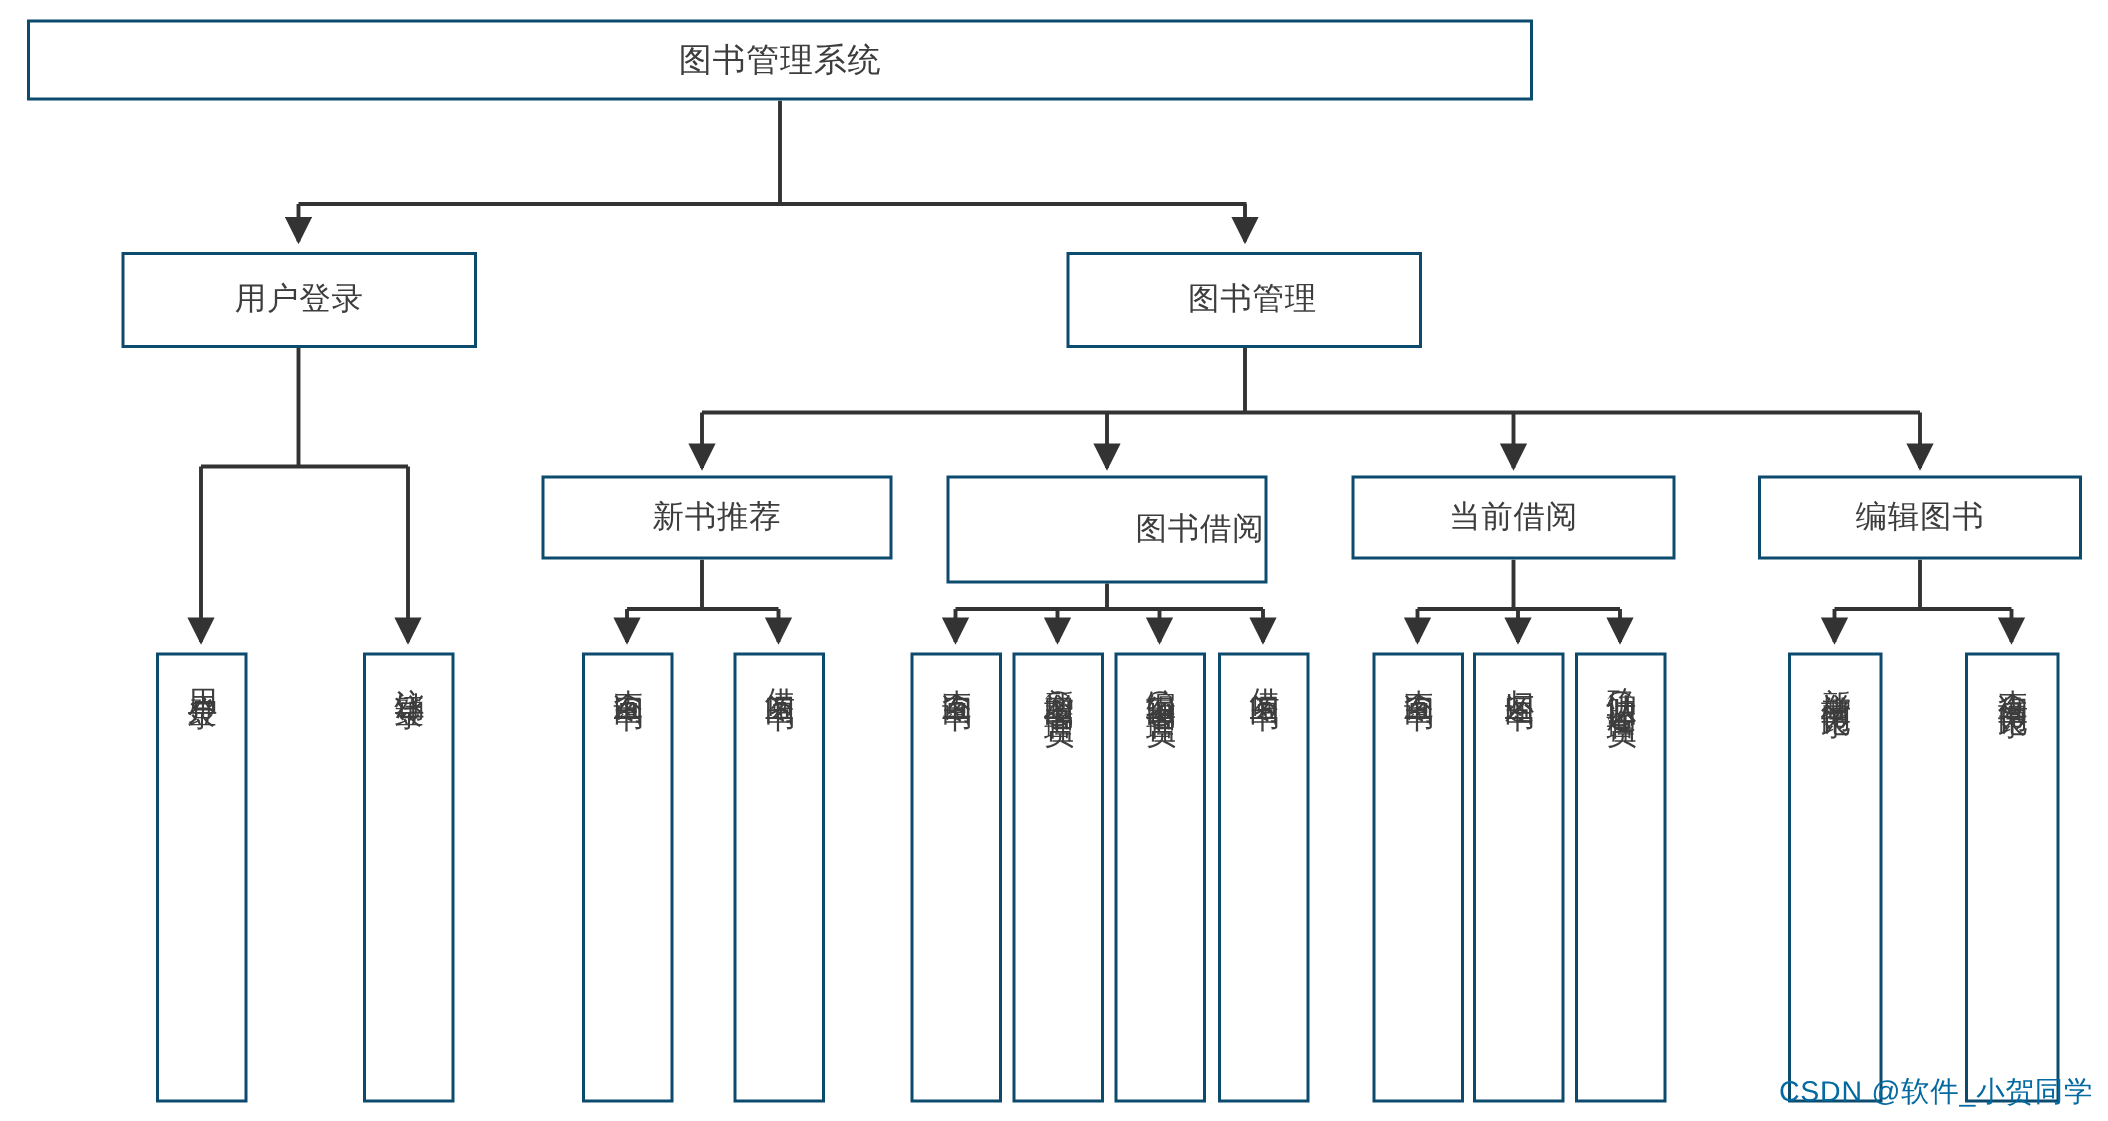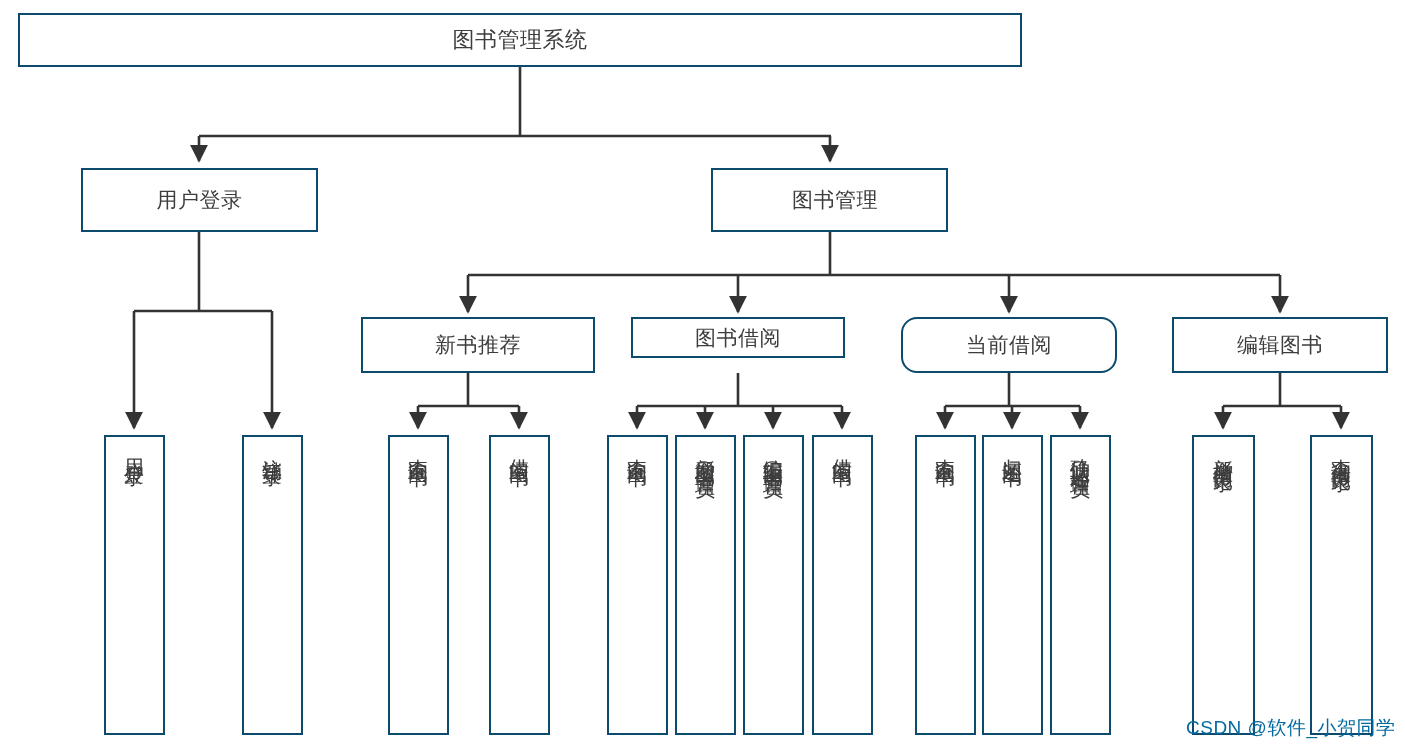--- a/index.html
+++ b/index.html
@@ -134,24 +134,24 @@
   <div class="node horiz" style="left:81px; top:168px; width:237px; height:64px;">
     <span class="node-label">用户登录</span>
   </div>
   <div class="node horiz" style="left:711px; top:168px; width:237px; height:64px;padding-left:11px;">
     <span class="node-label">图书管理</span>
   </div>
 
   <div class="node horiz" style="left:361px; top:317px; width:234px; height:56px;">
     <span class="node-label">新书推荐</span>
   </div>
-  <div class="node horiz" style="left:631px; top:317px; width:214px; height:41px;">
+  <div class="node horiz" style="left:631px; top:317px; width:214px; height:72px;justify-content:flex-end;">
     <span class="node-label">图书借阅</span>
   </div>
-  <div class="node horiz" style="left:901px; top:317px; width:216px; height:56px;border-radius:16px;">
+  <div class="node horiz" style="left:901px; top:317px; width:216px; height:56px;">
     <span class="node-label">当前借阅</span>
   </div>
   <div class="node horiz" style="left:1172px; top:317px; width:216px; height:56px;">
     <span class="node-label">编辑图书</span>
   </div>
 
   <div class="node leaf" style="left:104px; top:435px; width:61px; height:300px;">
     <span class="node-label">用户登录</span>
   </div>
   <div class="node leaf" style="left:242px; top:435px; width:61px; height:300px;">

